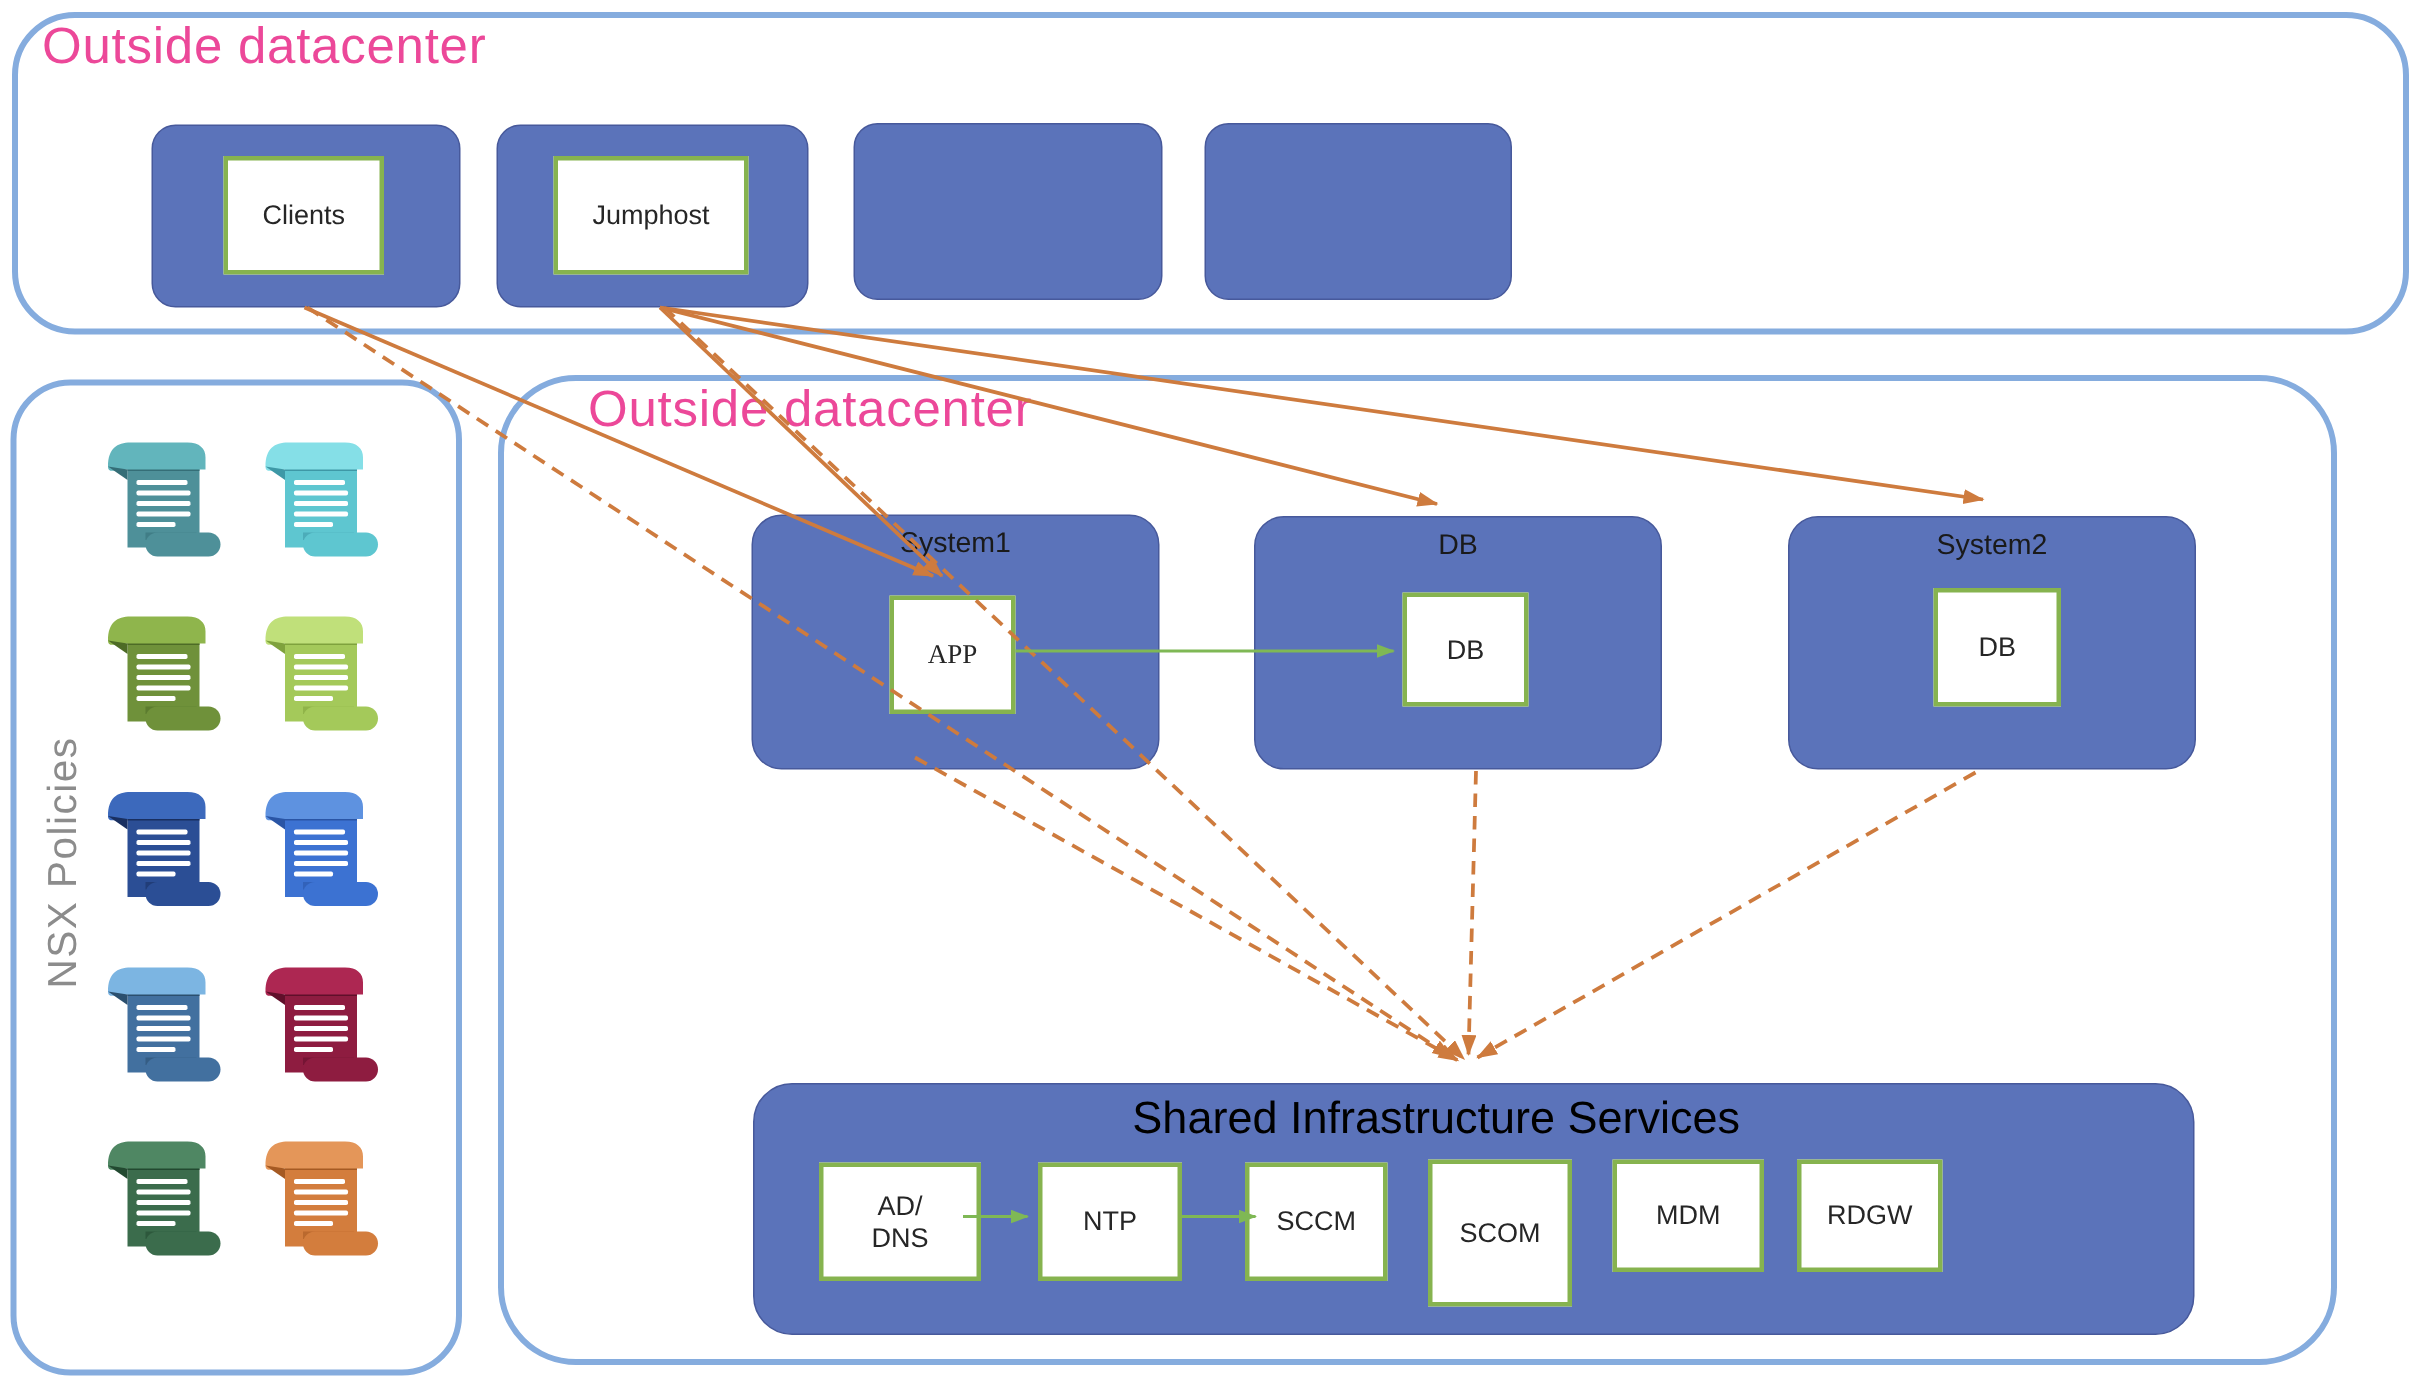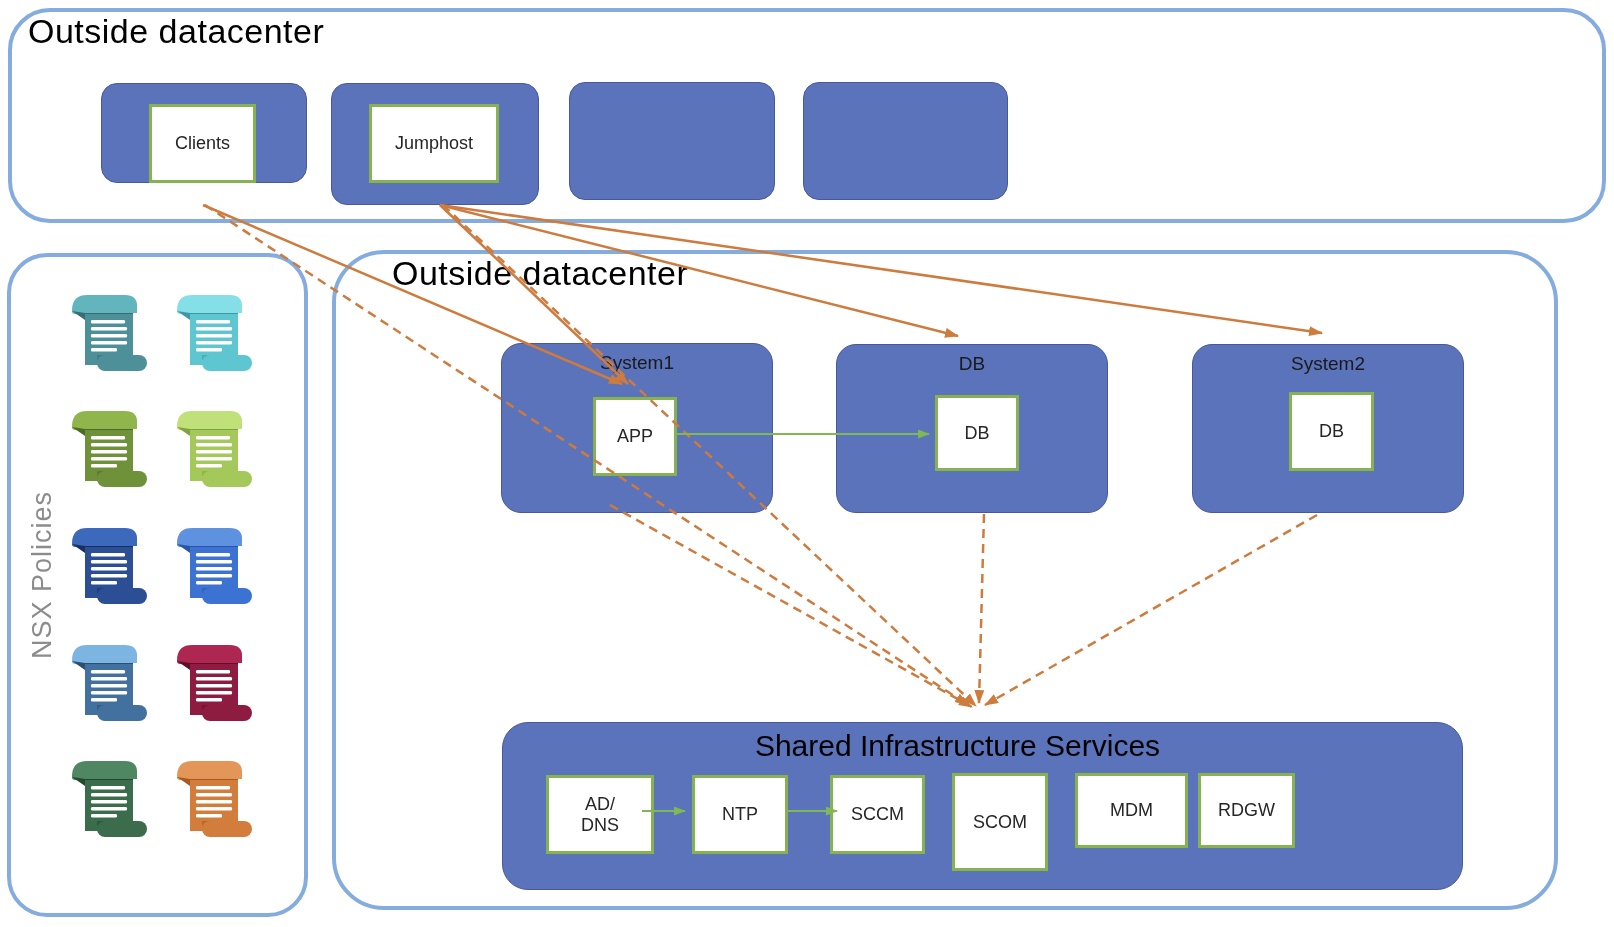--- a/index.html
+++ b/index.html
@@ -5,63 +5,63 @@
   html,body{margin:0;padding:0;background:#ffffff;}
   #stage{position:relative;width:1614px;height:927px;background:#ffffff;
          font-family:"Liberation Sans",sans-serif;color:#262626;overflow:hidden;}
 
   
   .container{position:absolute;box-sizing:border-box;border:4px solid #85ACDE;background:transparent;}
   #outside-container{left:8px;top:8px;width:1598px;height:215px;border-radius:42px;}
   #nsx-container{left:7px;top:253px;width:301px;height:664px;border-radius:40px;}
   #inside-container{left:332px;top:250px;width:1226px;height:660px;border-radius:52px;}
 
-  .section-title{position:absolute;font-size:34px;color:#000000;letter-spacing:0.5px;white-space:nowrap;}
+  .section-title{position:absolute;font-size:34px;color:#ec4899;letter-spacing:0.5px;white-space:nowrap;}
   #outside-title{left:28px;top:12px;}
   #inside-title{left:392px;top:254px;}
 
   
   .ext-box{position:absolute;box-sizing:border-box;background:#5B73BA;border:1.5px solid #47599B;border-radius:16px;}
-  #ext-box-1{left:101px;top:83px;width:206px;height:100px;}
+  #ext-box-1{left:101px;top:83px;width:206px;height:122px;}
   #ext-box-2{left:331px;top:83px;width:208px;height:122px;}
   #ext-box-3{left:569px;top:82px;width:206px;height:118px;}
   #ext-box-4{left:803px;top:82px;width:205px;height:118px;}
 
   .white-box{position:absolute;box-sizing:border-box;background:#ffffff;border:3px solid #86B34F;
              display:flex;align-items:center;justify-content:center;font-size:18px;color:#262626;text-align:center;}
   #clients-box{left:47px;top:20px;width:107px;height:79px;}
   #jumphost-box{left:37px;top:20px;width:130px;height:79px;}
 
   
   #nsx-label{position:absolute;left:42px;top:575px;transform:translate(-50%,-50%) rotate(-90deg);
              font-size:27px;color:#8C8C8C;white-space:nowrap;letter-spacing:1px;}
   .policy-icon{position:absolute;width:94px;height:82px;}
 
   
   .node{position:absolute;box-sizing:border-box;background:#5B73BA;border:1.5px solid #47599B;border-radius:20px;}
   #node-system1{left:501px;top:343px;width:272px;height:170px;}
   #node-db{left:836px;top:344px;width:272px;height:169px;}
   #node-system2{left:1192px;top:344px;width:272px;height:169px;}
   .node-label{position:absolute;left:0;right:0;top:8px;text-align:center;font-size:19px;color:#1a1a1a;}
-  #app-box{left:91px;top:53px;width:84px;height:79px;}
+  #app-box{left:91px;top:53px;width:84px;height:79px;font-family:Liberation Serif, serif;}
   #db-inner-box{left:98px;top:50px;width:84px;height:76px;}
   #system2-inner-box{left:96px;top:47px;width:85px;height:79px;}
 
   
   #shared-box{left:502px;top:722px;width:961px;height:168px;border-radius:26px;position:absolute;
               box-sizing:border-box;background:#5B73BA;border:1.5px solid #47599B;}
   #shared-title{position:absolute;left:0;right:50px;top:6px;text-align:center;font-size:30px;color:#000000;}
   .svc-box{position:absolute;box-sizing:border-box;background:#ffffff;border:3px solid #86B34F;
            display:flex;align-items:center;justify-content:center;font-size:18px;color:#262626;
            text-align:center;white-space:pre-line;line-height:1.15;}
   #svc-0{left:43px;top:52px;width:108px;height:79px;}
   #svc-1{left:189px;top:52px;width:96px;height:79px;}
   #svc-2{left:327px;top:52px;width:95px;height:79px;}
   #svc-3{left:449px;top:50px;width:96px;height:98px;}
-  #svc-4{left:572px;top:50px;width:113px;height:75px;}
+  #svc-4{left:572px;top:50px;width:101px;height:75px;}
   #svc-5{left:695px;top:50px;width:97px;height:75px;}
 
   
   #connector-layer{position:absolute;left:0;top:0;width:1614px;height:927px;pointer-events:none;z-index:10;}
 </style>
 </head>
 <body>
 
 <div id="stage">
 

